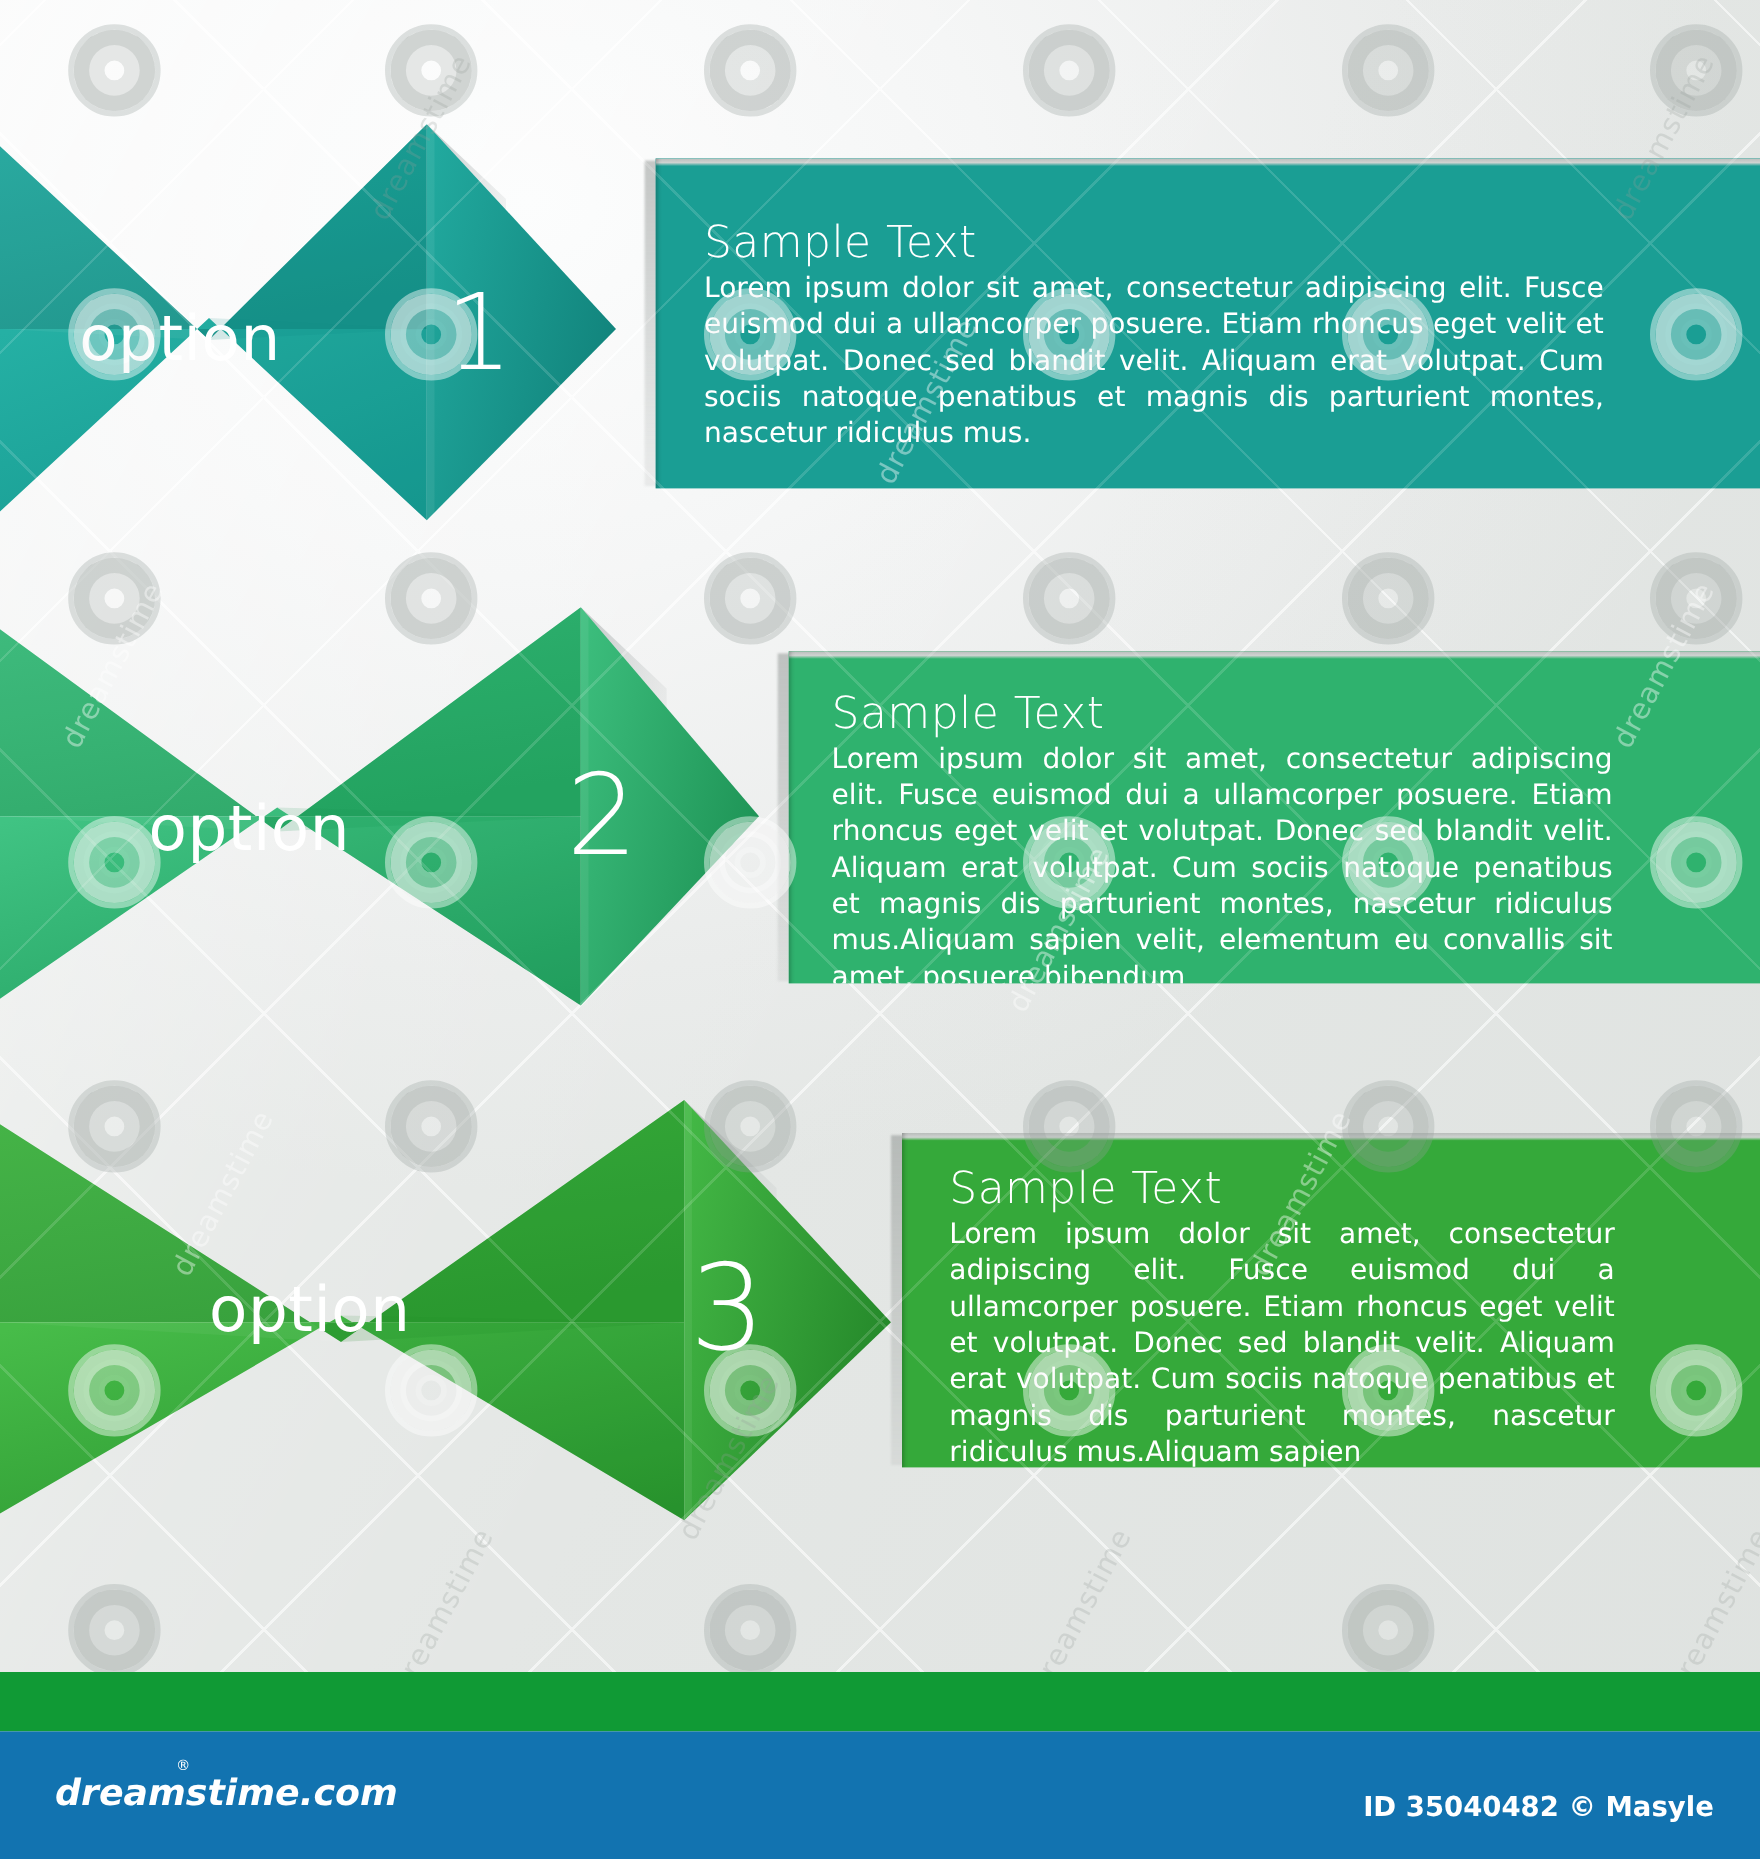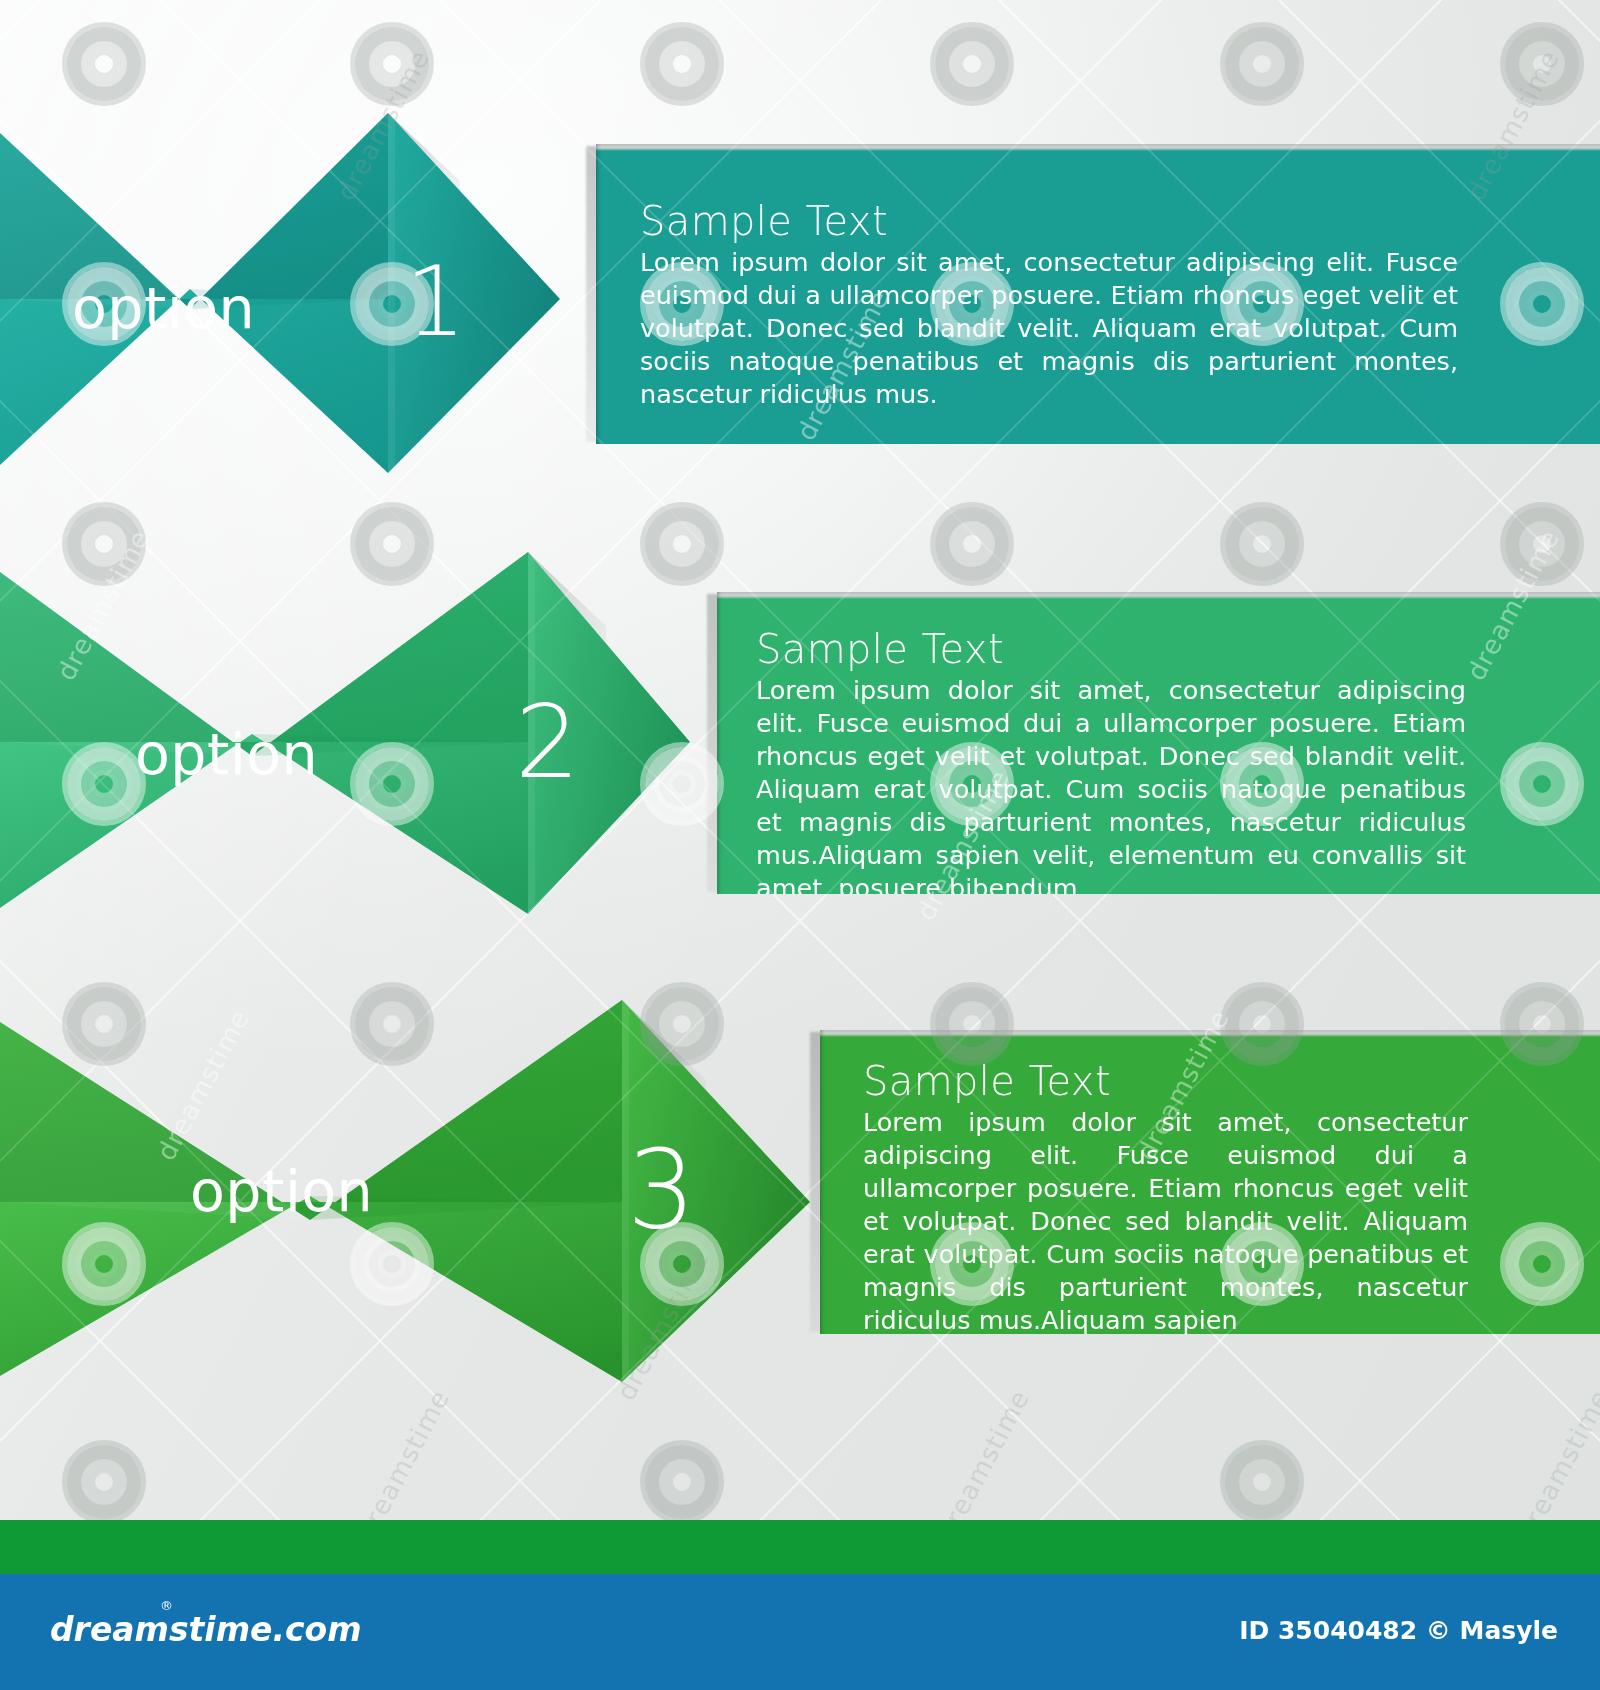--- a/index.html
+++ b/index.html
@@ -416,16 +416,16 @@
     <div class="wm-word dark" style="left:580px; top:1310px;">dreamstime</div>
     <div class="wm-word dark" style="left:320px; top:1450px;">dreamstime</div>
     <div class="wm-word dark" style="left:900px; top:1450px;">dreamstime</div>
     <div class="wm-word dark" style="left:1480px;top:1450px;">dreamstime</div>
   </div>
 
   <div class="green-strip" style="top:1520px; height:54px;"></div>
   <div class="footer-bar" style="top:1574px; height:116px;">
     <div class="ds-logo" style="left:18px; top:36px;margin-left:32px;">dreamstime.com</div>
     <div class="ds-reg" style="left:160px; top:24px;">®</div>
-    <div class="ds-id" style="right:42px; top:42px;">ID 35040482 © Masyle</div>
+    <div class="ds-id" style="right:42px; top:54px;">ID 35040482 © Masyle</div>
   </div>
 
 </div>
 
 </body></html>

